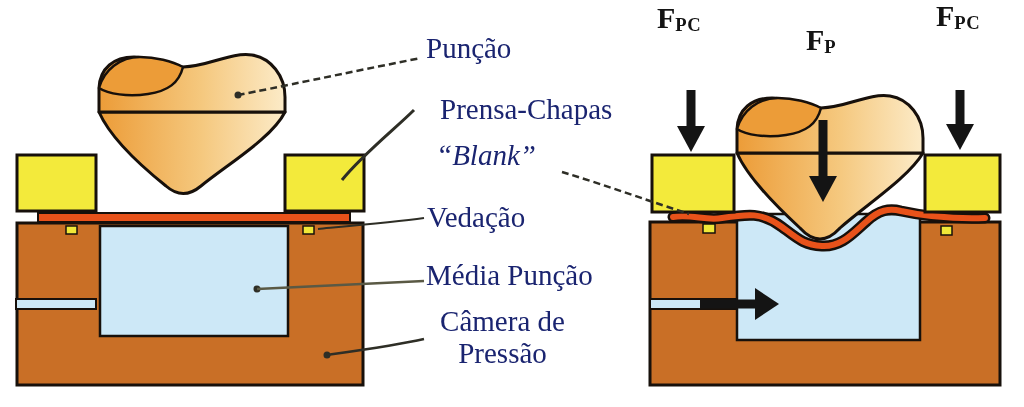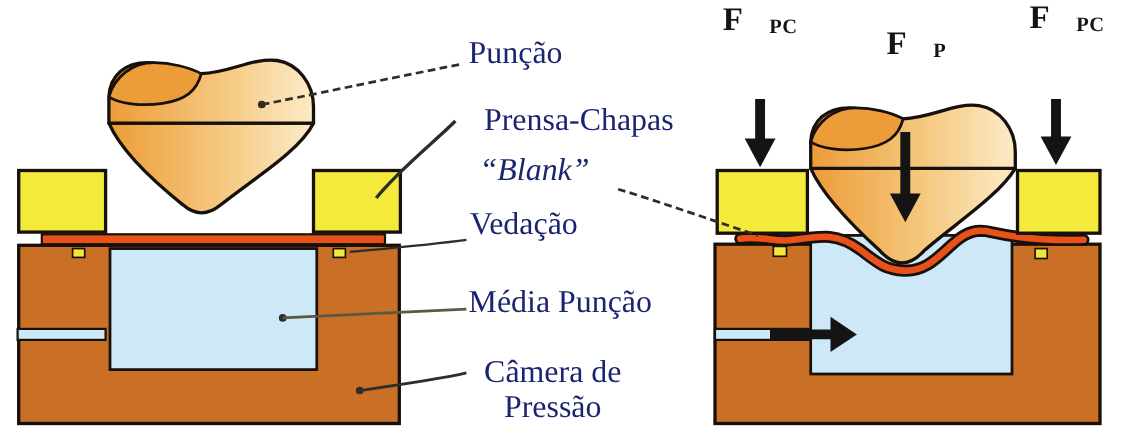--- a/index.html
+++ b/index.html
@@ -18,21 +18,21 @@
   .lbl{
     position:absolute; font-weight:normal; font-size:29px; line-height:32px;
     color:var(--label-navy); white-space:nowrap; letter-spacing:0px;
   }
   .lbl.italic{font-style:italic;text-align:center;}
   .lbl.center2{white-space:pre-line; text-align:center; width:165px;}
   .force{
     position:absolute; font-weight:bold; font-size:30px; line-height:32px;
     color:var(--force-black); white-space:nowrap;
   }
-  .force sub{font-size:0.62em; vertical-align:-0.18em; letter-spacing:0.5px;margin-left:24px;}
+  .force sub{font-size:0.62em; vertical-align:-0.18em; letter-spacing:0.5px;}
 </style>
 </head>
 <body>
 
 <div class="stage">
 
   <svg class="diagram-svg" width="1024" height="407" viewBox="0 0 1024 407">
     <defs>
       <linearGradient id="punchGrad" x1="0" y1="0" x2="1" y2="0">
         <stop offset="0" style="stop-color:var(--punch-dark)"></stop>
@@ -116,23 +116,23 @@
       <circle cx="257" cy="289" r="3.5" style="fill:var(--leader-dark);stroke:none"></circle>
       <path d="M 257,289 L 424,281" style="stroke:var(--media-leader);stroke-width:2.5"></path>
       <circle cx="327" cy="355" r="3.5" style="fill:var(--leader-dark);stroke:none"></circle>
       <path d="M 327,355 C 355,351 398,345 424,339" style="stroke-width:2.5"></path>
     </g>
   </svg>
 
   <div class="lbl" style="left:426px;top:32px">Punção</div>
   <div class="lbl" style="left:440px;top:93px">Prensa-Chapas</div>
   <div class="lbl italic" style="left:436px;top:139px">“Blank”</div>
-  <div class="lbl" style="left:427px;top:188px">Vedação</div>
+  <div class="lbl" style="left:427px;top:201px">Vedação</div>
   <div class="lbl" style="left:426px;top:259px">Média Punção</div>
-  <div class="lbl center2" style="left:420px;top:322px">Câmera de
+  <div class="lbl center2" style="left:420px;top:305px">Câmera de
 Pressão</div>
 
   <div class="force" style="left:657px;top:2px">
     <span>F</span><sub>PC</sub>
   </div>
   <div class="force" style="left:806px;top:24px">
     <span>F</span><sub>P</sub>
   </div>
   <div class="force" style="left:936px;top:0px">
     <span>F</span><sub>PC</sub>

